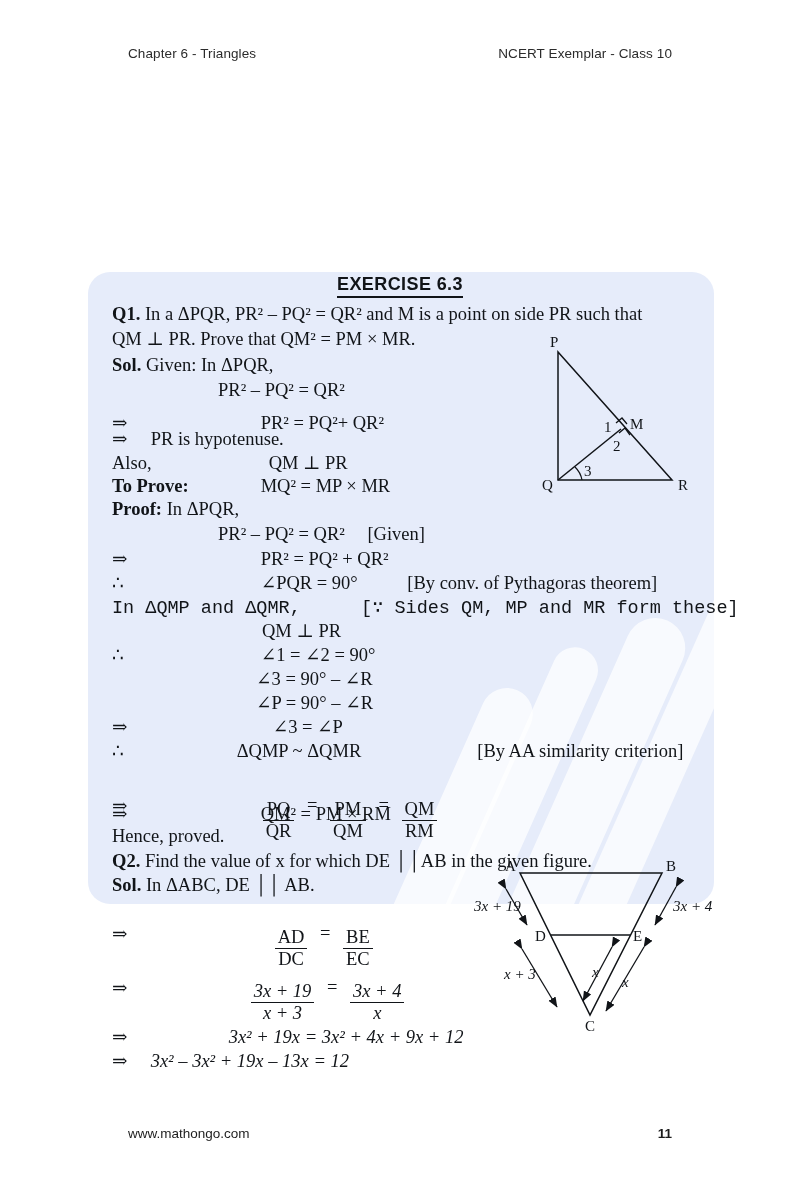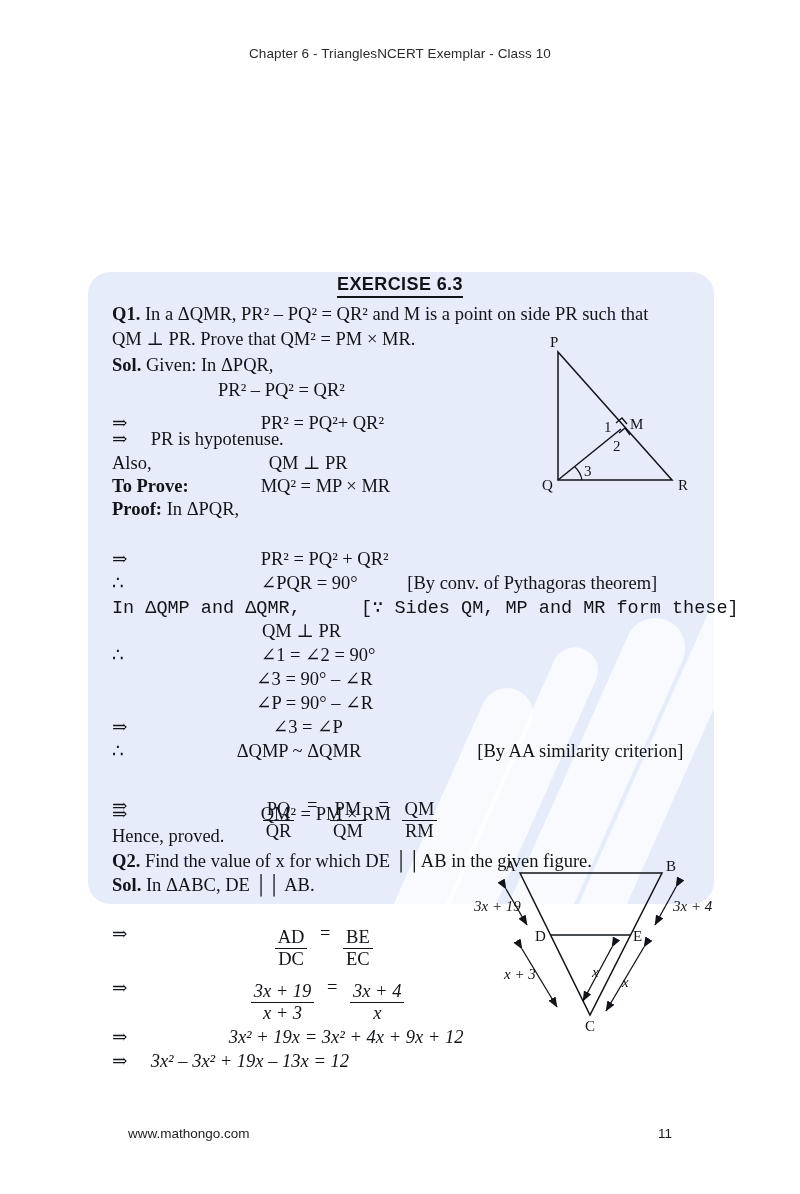--- a/index.html
+++ b/index.html
@@ -20,21 +20,21 @@
     position: absolute; inset: 0;
     background: #ffffff;
     overflow: hidden;
   }
 
   
   .runhead {
     position: absolute;
     top: 46px; left: 128px; right: 128px;
     height: 22px;
-    display: flex; justify-content: center; align-items: baseline;
+    display: flex; justify-content: space-between; align-items: baseline;
     font-family: "Liberation Sans", "DejaVu Sans", sans-serif;
     font-size: 13.5px;
     color: #2b2b2b;
     letter-spacing: 0.1px;
   }
 
   
   .panel {
     position: absolute;
     left: 88px; top: 272px;
@@ -115,21 +115,21 @@
 
   
   .footer {
     position: absolute;
     left: 128px; right: 128px; top: 1126px;
     display: flex; justify-content: space-between; align-items: baseline;
     font-family: "Liberation Sans", "DejaVu Sans", sans-serif;
     font-size: 13.5px;
     color: #1d1d1d;
   }
-  .footer .pno { font-weight: normal; }
+  .footer .pno { font-weight: bold; }
 </style>
 </head>
 <body>
 
 <div class="page">
 
   <div class="runhead">
     <span>Chapter 6 - Triangles</span>
     <span>NCERT Exemplar - Class 10</span>
   </div>
@@ -146,21 +146,21 @@
   </div>
 
   <div class="content">
 
     <div class="exercise-title">
       <span>EXERCISE 6.3</span>
     </div>
 
     <div class="line" style="top:305px;">
       <span class="b">Q1.</span>
-      <span>In a ΔQMR, PR² – PQ² = QR² and M is a point on side PR such that</span>
+      <span>In a ΔPQR, PR² – PQ² = QR² and M is a point on side PR such that</span>
     </div>
     <div class="line" style="top:330px;">
       <span>QM ⊥ PR. Prove that QM² = PM × MR.</span>
     </div>
 
     <div class="line" style="top:356px;">
       <span class="b">Sol.</span>
       <span>Given: In ΔPQR,</span>
     </div>
 
@@ -186,20 +186,24 @@
     <div class="mline" style="top:452px;">
       <span class="op" style="width:152px;">Also,</span>
       <span class="ex">QM ⊥ PR</span>
     </div>
 
     <div class="line" style="top:500px;">
       <span class="b">Proof:</span>
       <span>In ΔPQR,</span>
     </div>
 
+    <div class="mline" style="top:524px; left:218px;">
+      <span class="ex">PR² – PQ² = QR²</span>
+      <span class="note" style="padding-left:18px;">[Given]</span>
+    </div>
 
     <div class="mline" style="top:548px;">
       <span class="op" style="width:144px;">⇒</span>
       <span class="ex">PR² = PQ² + QR²</span>
     </div>
 
     <div class="mline" style="top:572px;">
       <span class="op" style="width:144px;">∴</span>
       <span class="ex" style="width:142px;">∠PQR = 90°</span>
       <span class="note">[By conv. of Pythagoras theorem]</span>

